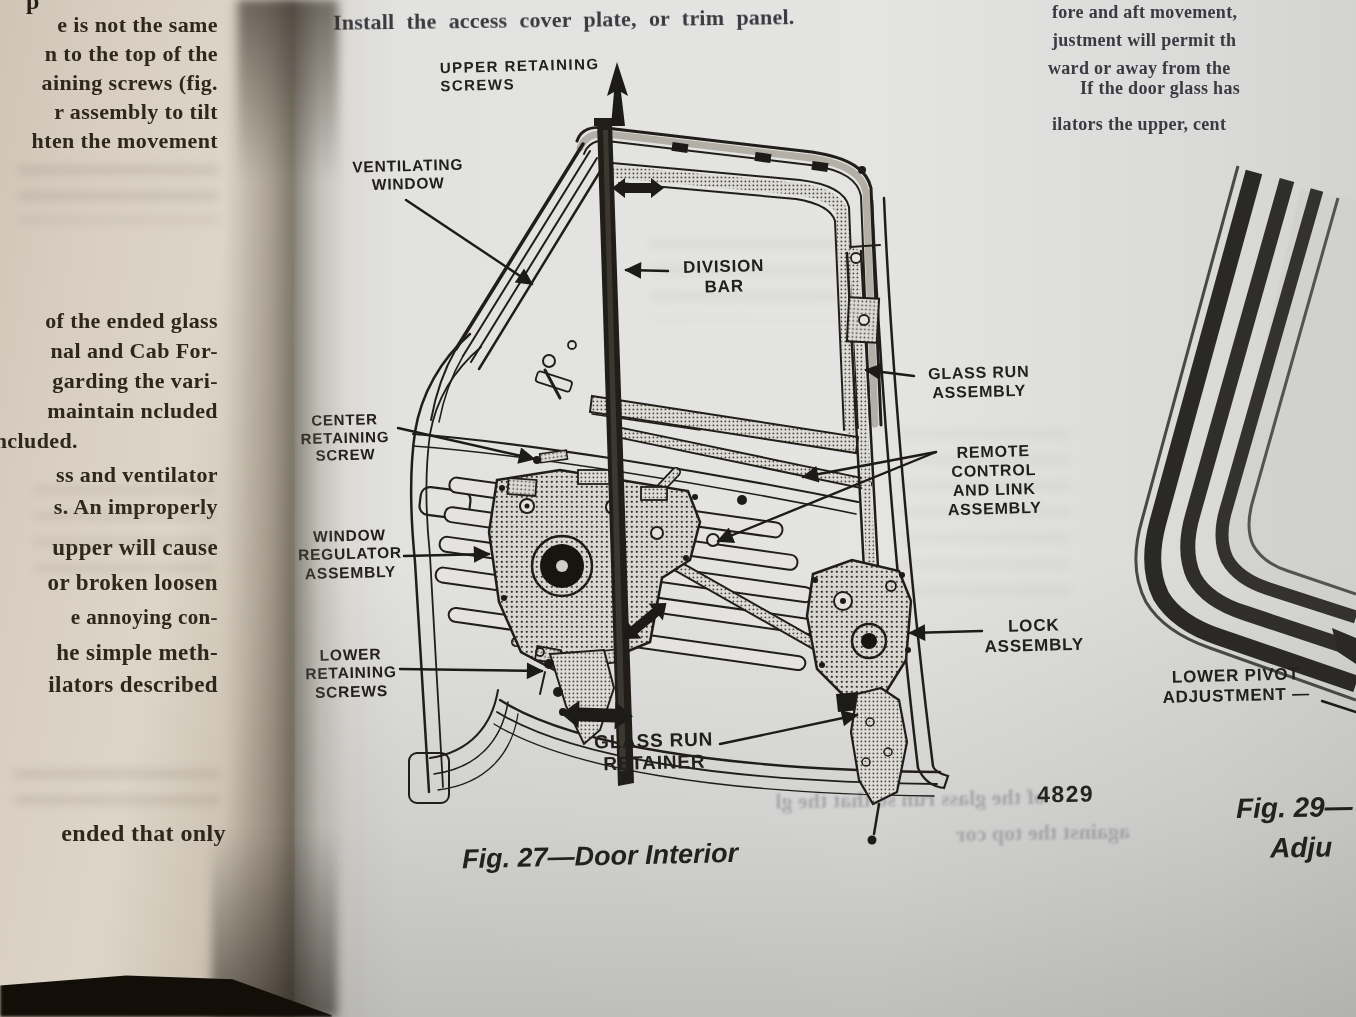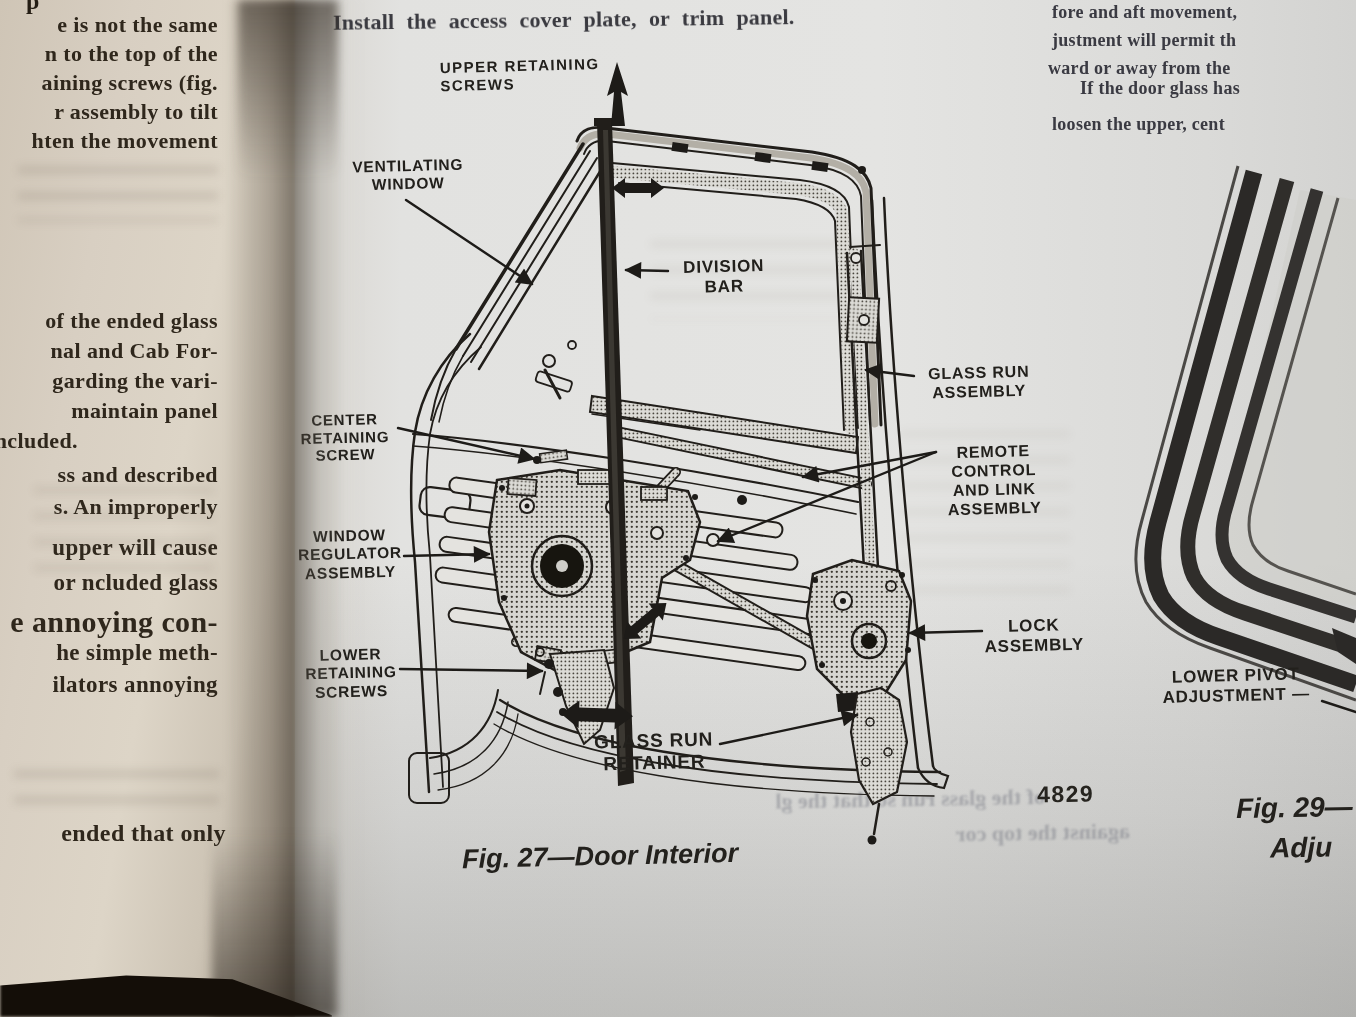--- a/index.html
+++ b/index.html
@@ -63,43 +63,43 @@
   <div class="lcol">
     <div class="frag">p</div>
     <div class="lline" style="top:12px">e is not the same</div>
     <div class="lline" style="top:41px">n to the top of the</div>
     <div class="lline" style="top:70px">aining screws (fig.</div>
     <div class="lline" style="top:99px">r assembly to tilt</div>
     <div class="lline" style="top:128px">hten the movement</div>
     <div class="lline" style="top:308px">of the ended glass</div>
     <div class="lline" style="top:338px">nal and Cab For-</div>
     <div class="lline" style="top:368px">garding the vari-</div>
-    <div class="lline" style="top:398px">maintain panel</div>
+    <div class="lline" style="top:398px">maintain ncluded</div>
     <div class="lline pend" style="top:428px">ncluded.</div>
-    <div class="lline" style="top:462px">ss and described</div>
+    <div class="lline" style="top:462px">ss and ventilator</div>
     <div class="lline" style="top:494px">s. An improperly</div>
     <div class="lline" style="top:535px;font-size:23px">upper will cause</div>
-    <div class="lline" style="top:570px;font-size:23px">or ncluded glass</div>
-    <div class="lline" style="top:605px;font-size:30px">e annoying con-</div>
+    <div class="lline" style="top:570px;font-size:23px">or broken loosen</div>
+    <div class="lline" style="top:605px;font-size:21px">e annoying con-</div>
     <div class="lline" style="top:640px;font-size:23px">he simple meth-</div>
-    <div class="lline" style="top:672px;font-size:23px">ilators annoying</div>
+    <div class="lline" style="top:672px;font-size:23px">ilators described</div>
     <div class="lline big" style="top:820px">ended that only</div>
     <div class="smudge" style="left:18px;top:166px;width:200px;height:56px"></div>
     <div class="smudge" style="left:34px;top:486px;width:180px;height:100px;opacity:.33"></div>
     <div class="smudge" style="left:14px;top:770px;width:205px;height:34px"></div>
   </div>
 
   <div class="instruction serif">Install the access cover plate, or trim panel.</div>
 
   <div>
     <div class="rline" style="left:1052px;top:2px">fore and aft movement,</div>
     <div class="rline" style="left:1052px;top:30px">justment will permit th</div>
     <div class="rline" style="left:1048px;top:58px">ward or away from the</div>
     <div class="rline" style="left:1080px;top:78px">If the door glass has</div>
-    <div class="rline" style="left:1052px;top:114px">loosen the upper, cent</div>
+    <div class="rline" style="left:1052px;top:114px">ilators the upper, cent</div>
   </div>
 
   <div class="bleed mirror" style="left:575px;top:788px;width:470px">of the glass run so that the gl</div>
   <div class="bleed mirror" style="left:700px;top:822px;width:430px">against the top cor</div>
   <div class="smudge" style="left:650px;top:240px;width:220px;height:80px;opacity:.22"></div>
   <div class="smudge" style="left:900px;top:430px;width:170px;height:180px;opacity:.18"></div>
 
   <svg width="1356" height="1017" viewBox="0 0 1356 1017">
     <defs>
       <pattern id="dots" width="4" height="4" patternUnits="userSpaceOnUse">

